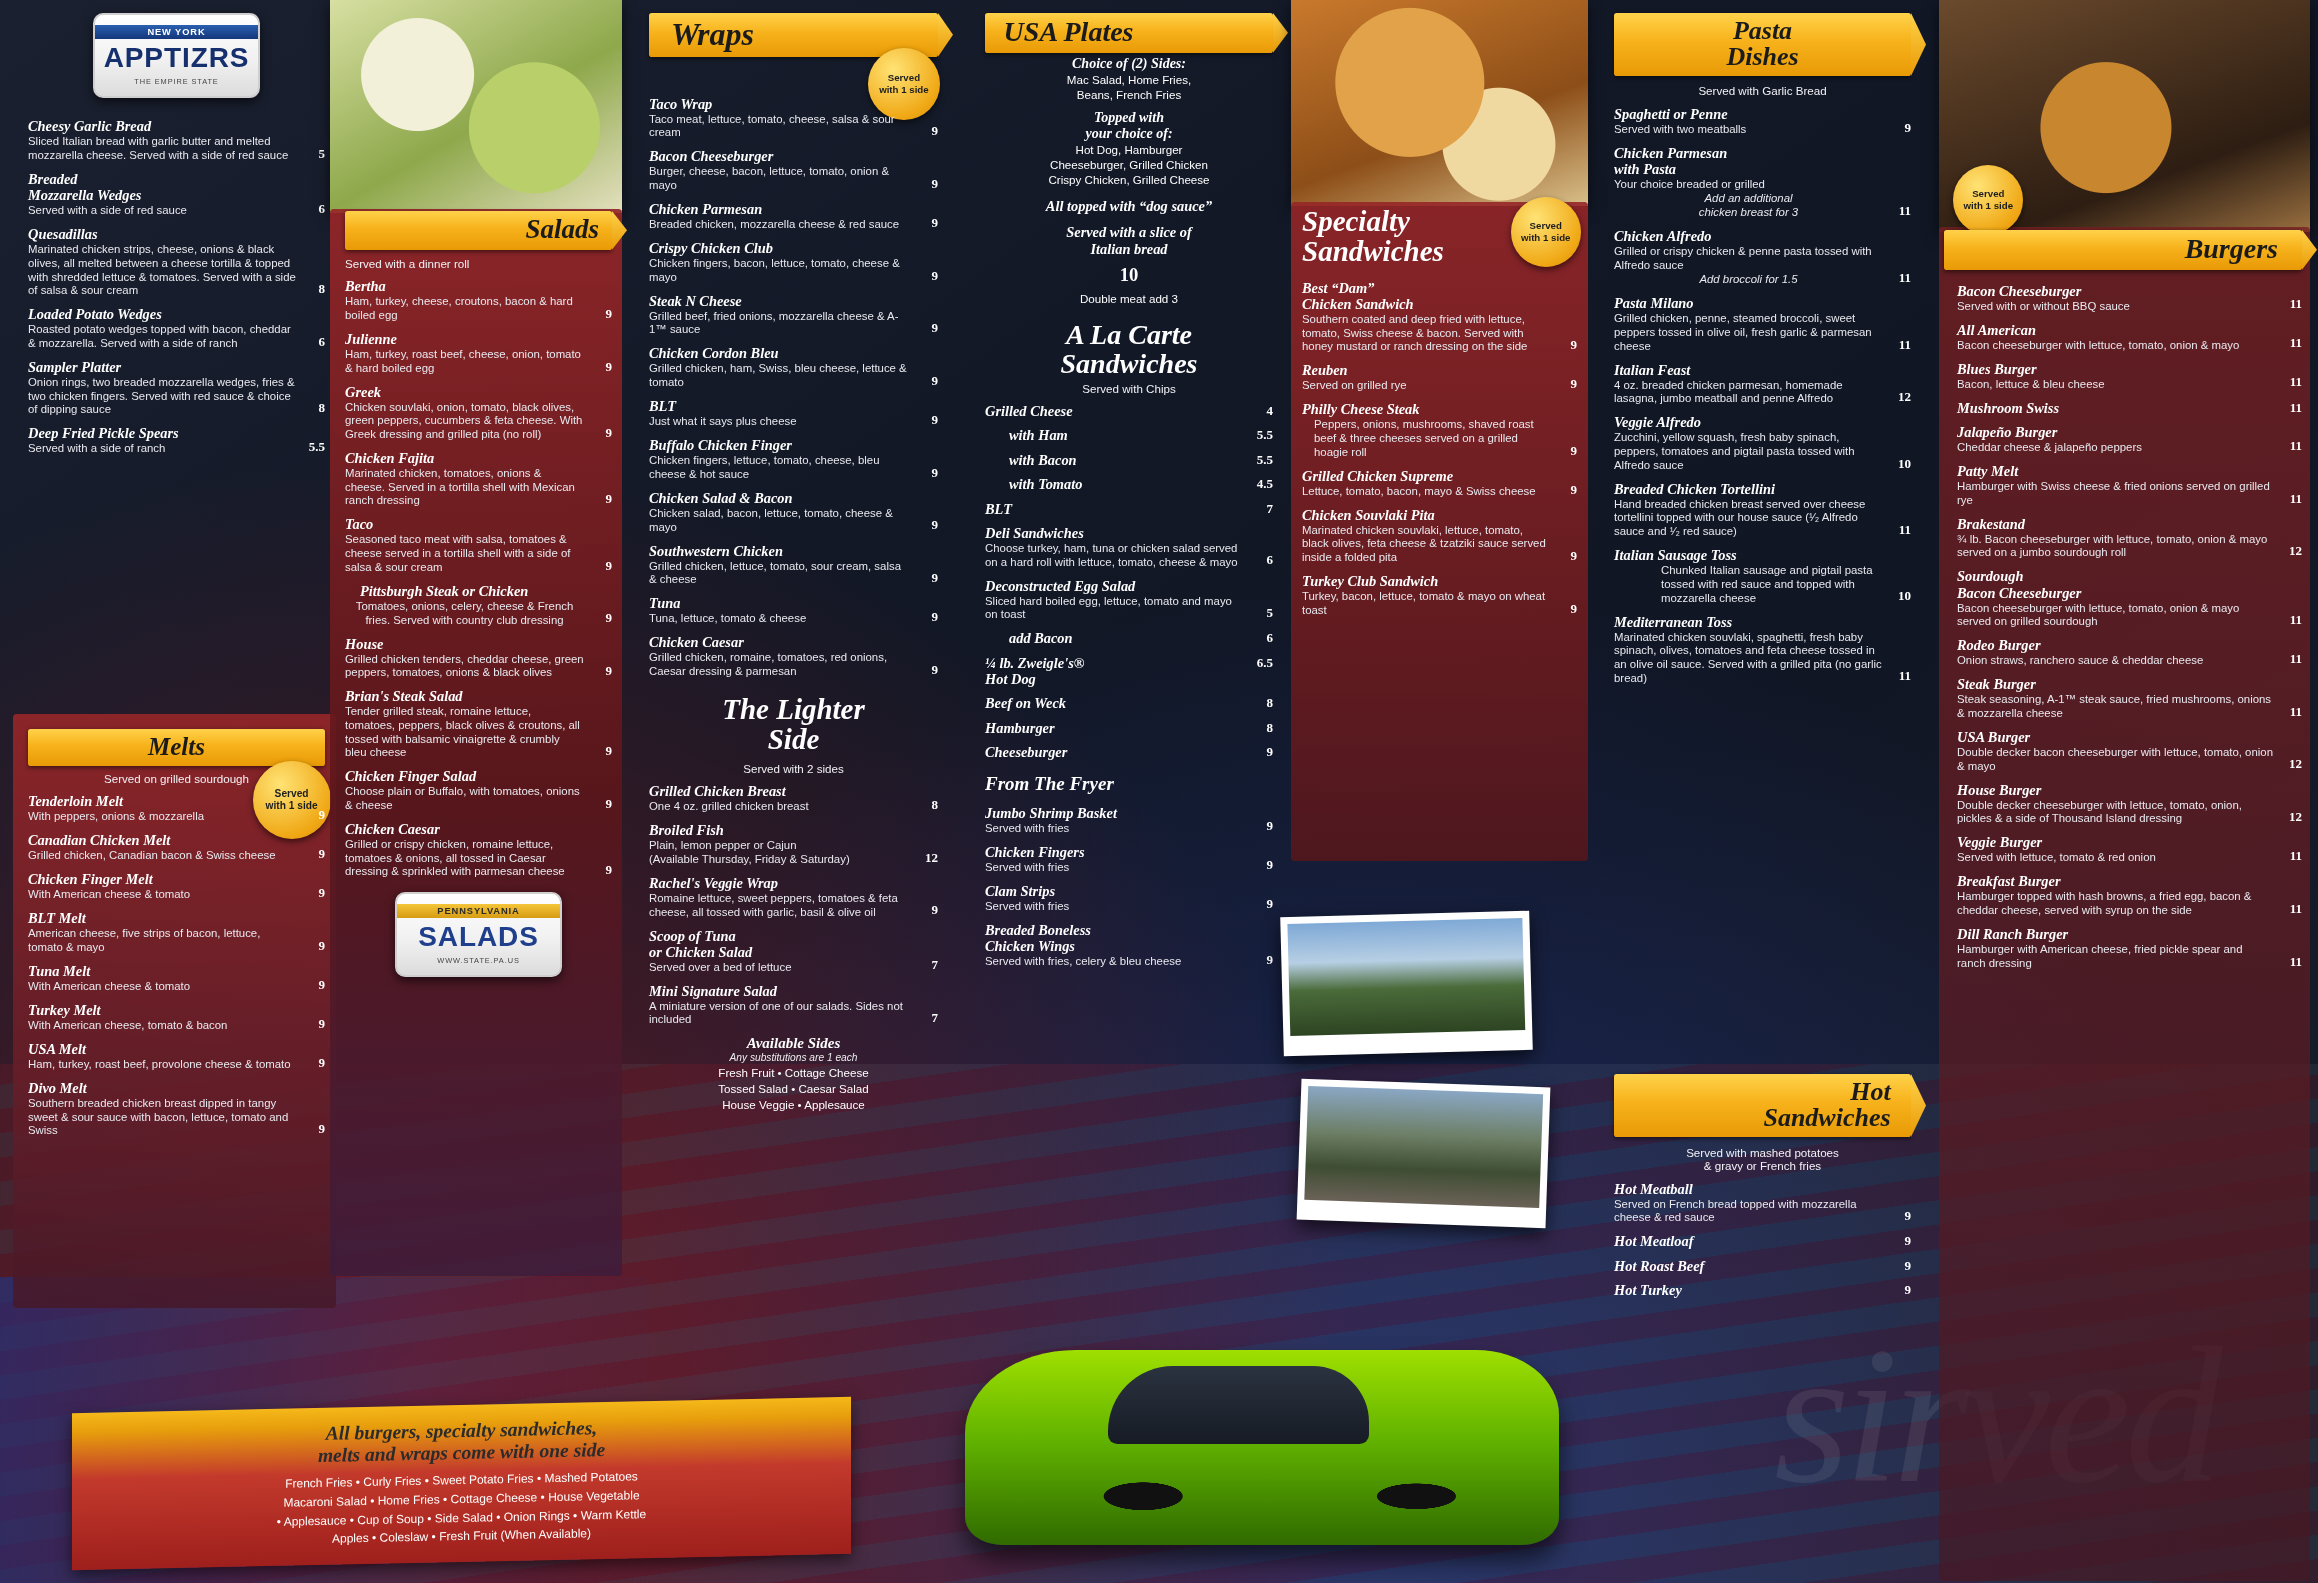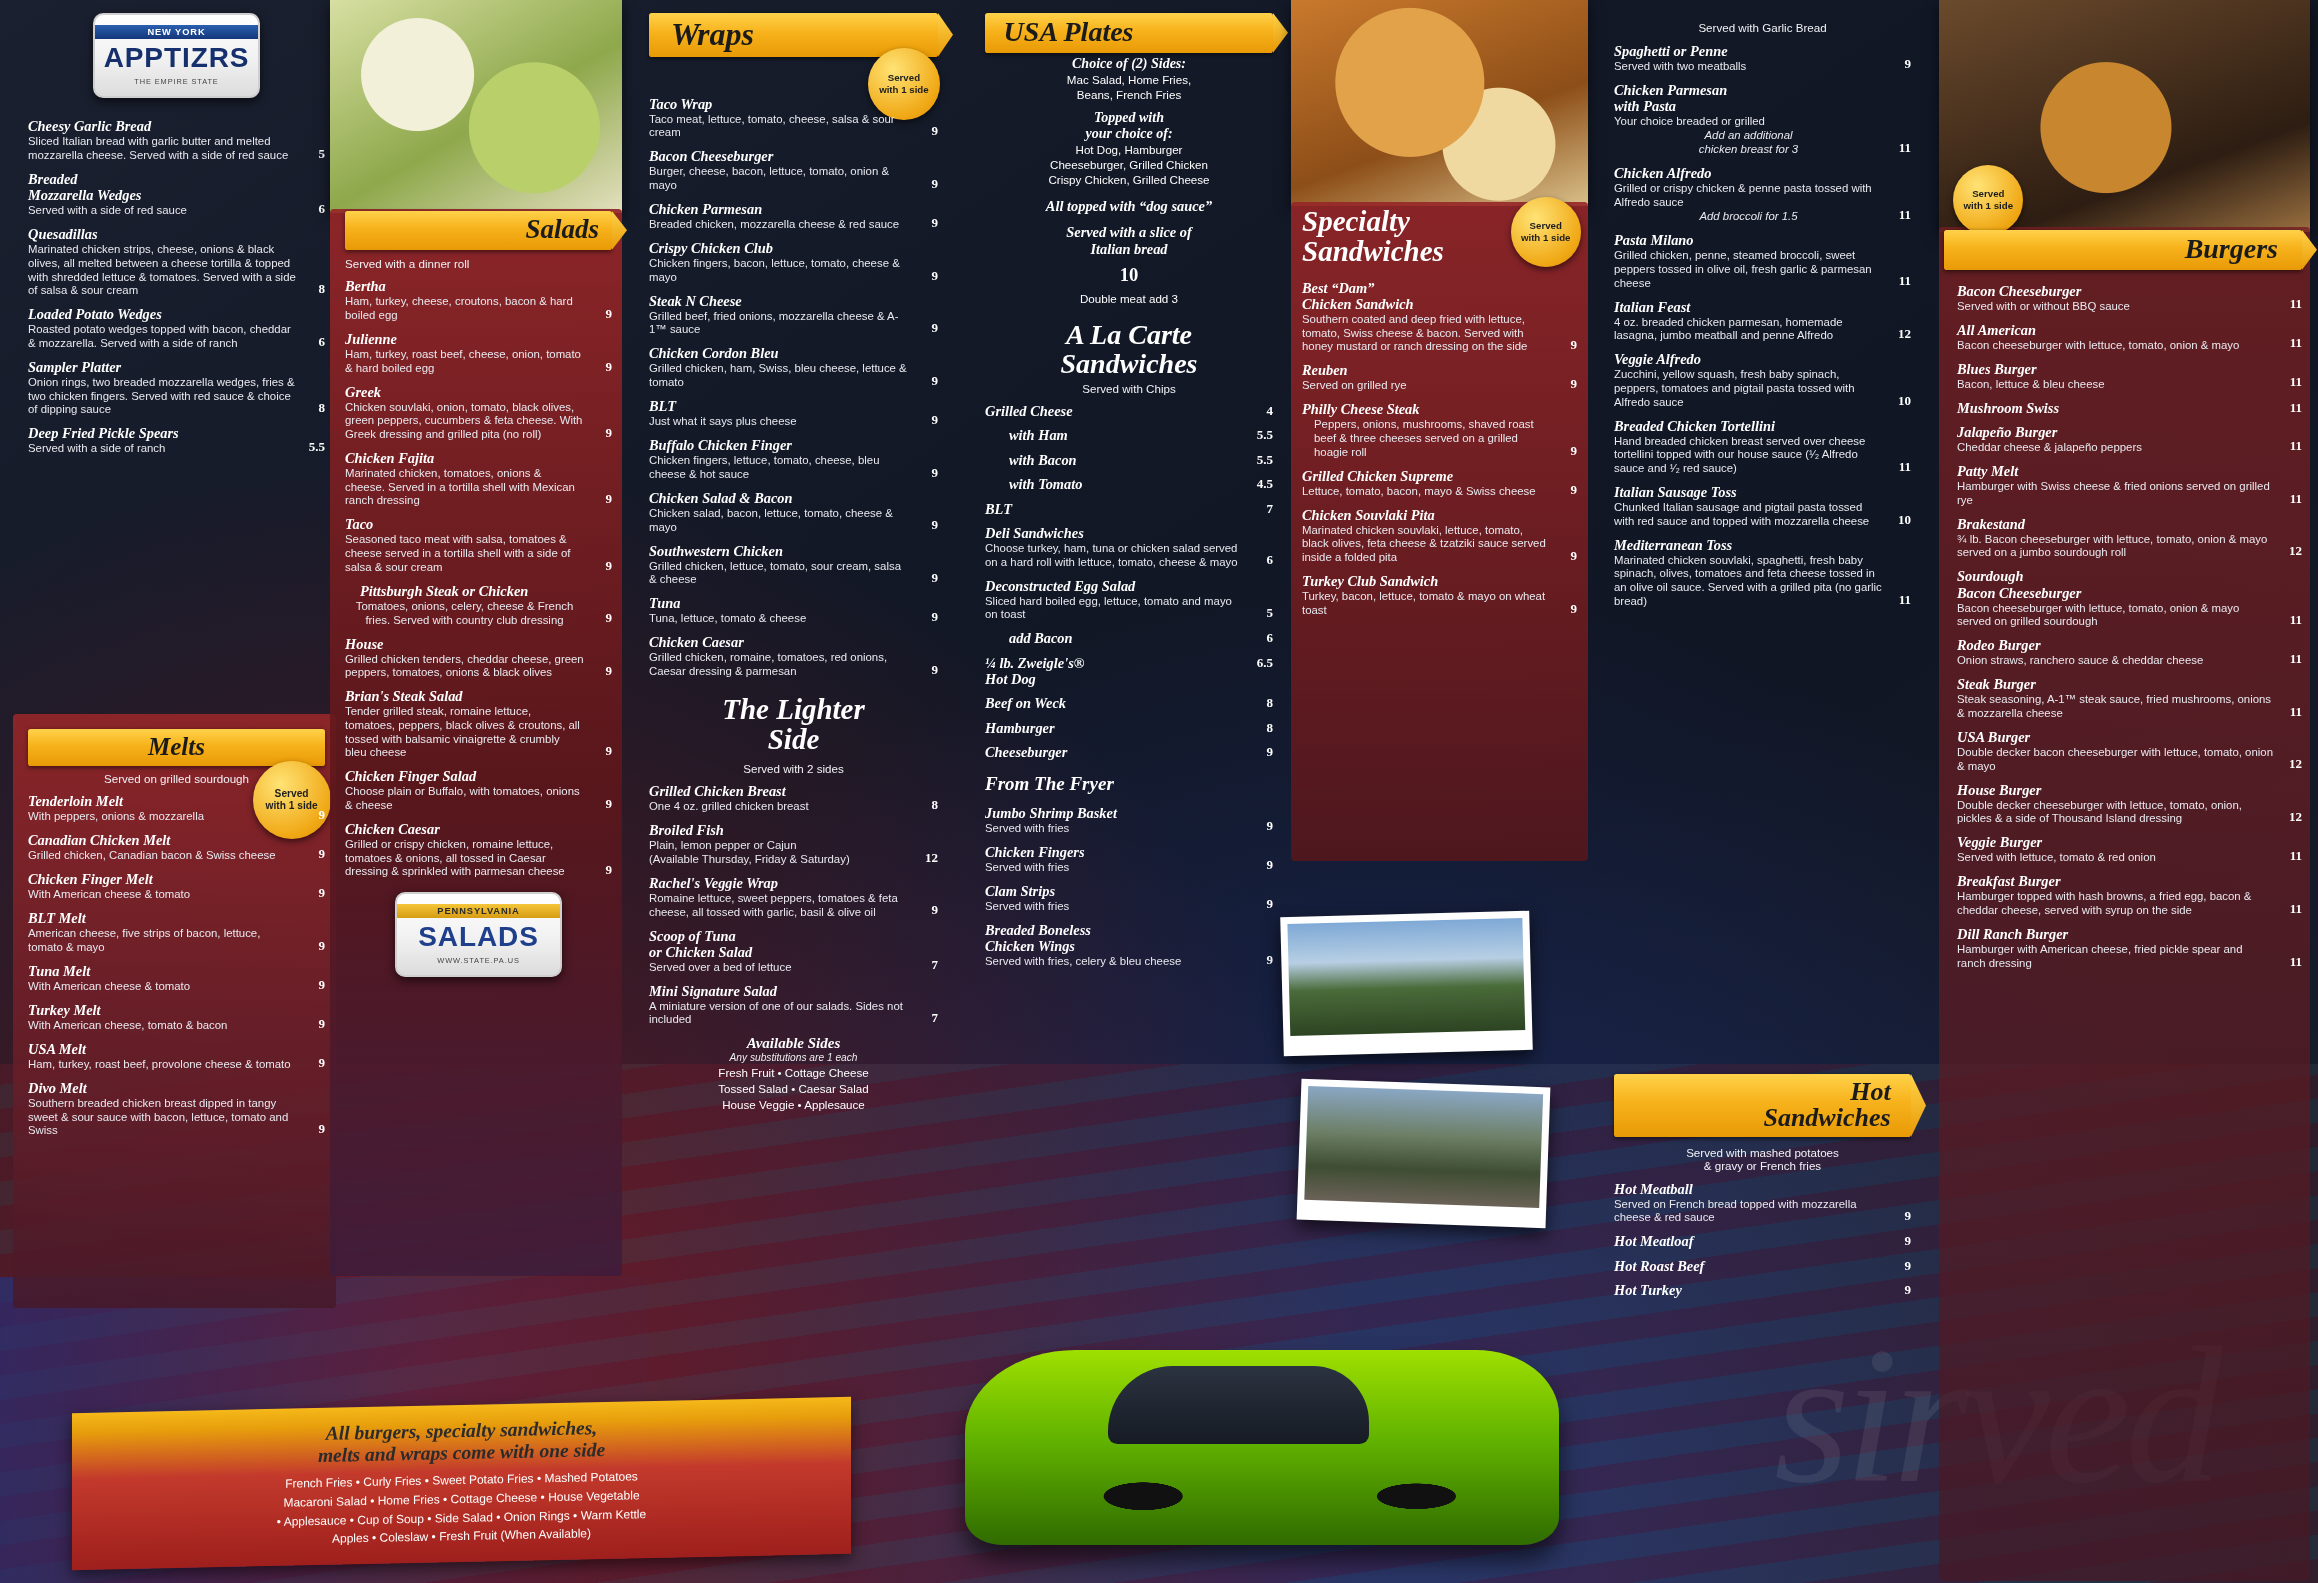--- a/index.html
+++ b/index.html
@@ -600,20 +600,22 @@
   </div>
 
   <div class="polaroid" style="left:1282px; top:914px; width:249px; height:139px; transform:rotate(-1.5deg);">
     <div class="pic falls" style="height:100%;"></div>
   </div>
   <div class="polaroid" style="left:1299px; top:1083px; width:249px; height:141px; transform:rotate(2deg);">
     <div class="pic gorge" style="height:100%;"></div>
   </div>
 
   <div class="col" style="left:1614px; top:13px; width:297px;">
+    <div class="banner" style="font-size:26px; line-height:1.0; white-space:pre-line;">Pasta
+Dishes</div>
     <div class="sub center" style="margin-top:8.3px;">Served with Garlic Bread</div>
     <div id="pastaList">
         <div class="item">
           <div class="iname" style="white-space: pre-line;">Spaghetti or Penne</div>
           <div class="idesc" style="white-space: pre-line;">Served with two meatballs</div>
           <div class="price">9</div>
         </div>
         <div class="item">
           <div class="iname" style="white-space: pre-line;">Chicken Parmesan
 with Pasta</div>
@@ -643,21 +645,21 @@
           <div class="idesc" style="white-space: pre-line;">Zucchini, yellow squash, fresh baby spinach, peppers, tomatoes and pigtail pasta tossed with Alfredo sauce</div>
           <div class="price">10</div>
         </div>
         <div class="item">
           <div class="iname" style="white-space: pre-line;">Breaded Chicken Tortellini</div>
           <div class="idesc" style="white-space: pre-line;">Hand breaded chicken breast served over cheese tortellini topped with our house sauce (¹⁄₂ Alfredo sauce and ¹⁄₂ red sauce)</div>
           <div class="price">11</div>
         </div>
         <div class="item">
           <div class="iname" style="white-space: pre-line;">Italian Sausage Toss</div>
-          <div class="idesc" style="white-space: pre-line;">Chunked Italian sausage and pigtail pasta tossed with red sauce and topped with mozzarella cheese</div>
+          <div class="idesc" style="white-space: pre-line; margin-left: 47px;">Chunked Italian sausage and pigtail pasta tossed with red sauce and topped with mozzarella cheese</div>
           <div class="price">10</div>
         </div>
         <div class="item">
           <div class="iname" style="white-space: pre-line;">Mediterranean Toss</div>
           <div class="idesc" style="white-space: pre-line;">Marinated chicken souvlaki, spaghetti, fresh baby spinach, olives, tomatoes and feta cheese tossed in an olive oil sauce. Served with a grilled pita (no garlic bread)</div>
           <div class="price">11</div>
         </div>
       </div>
   </div>
 

